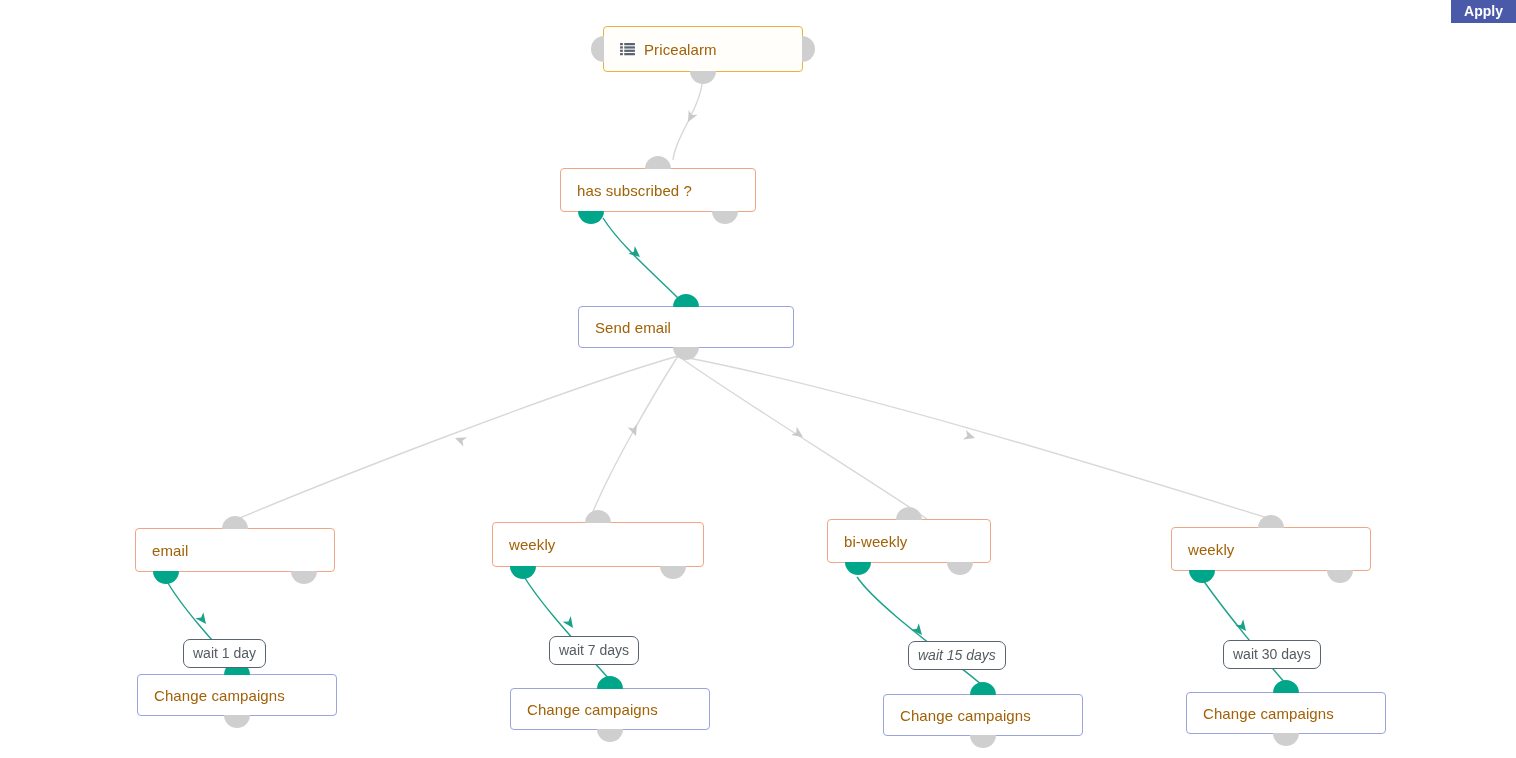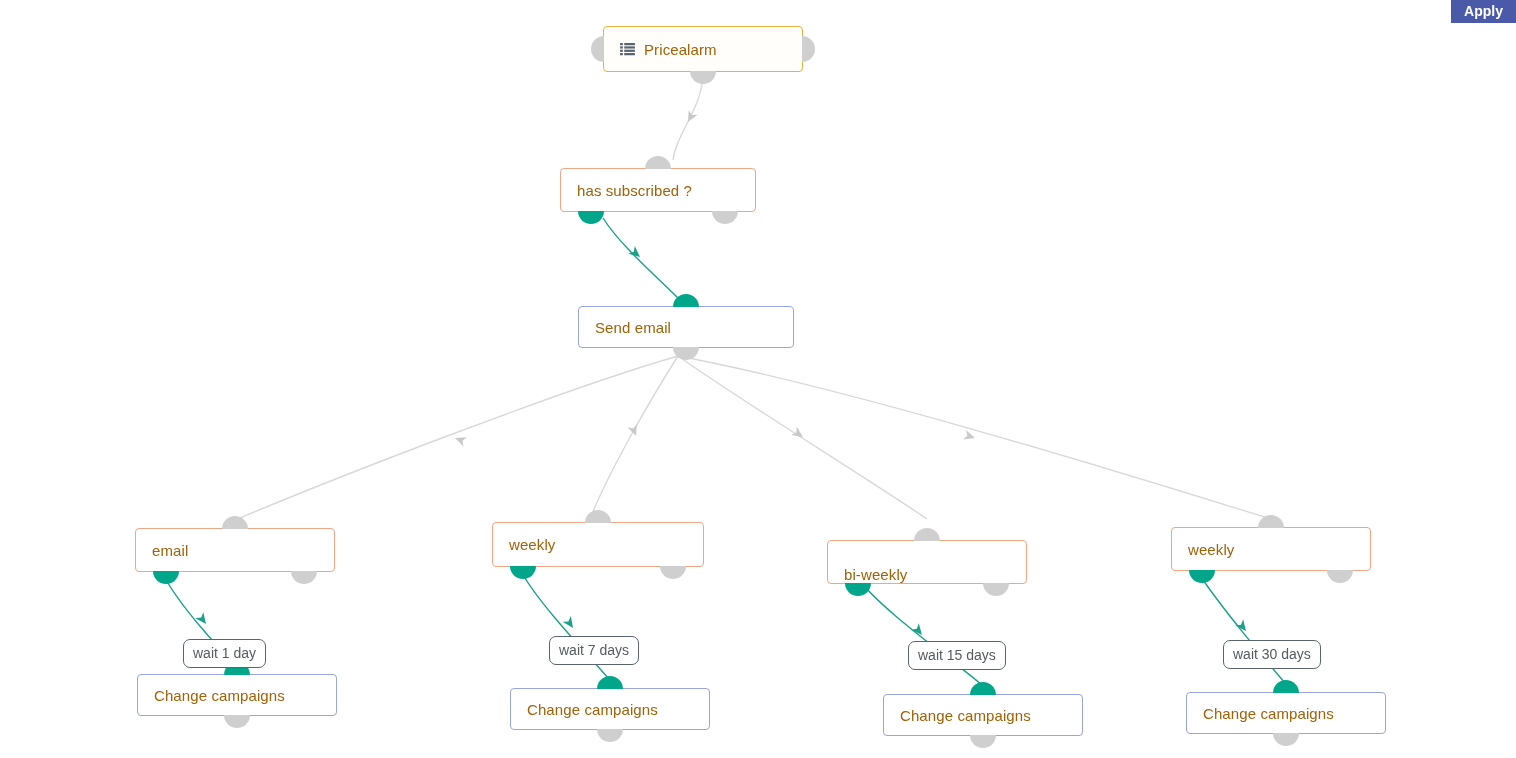--- a/index.html
+++ b/index.html
@@ -215,21 +215,21 @@
         <div class="port top grey" style="left: calc(50% - 13px);"></div>
         <div class="port bottom teal" style="left: 17px;"></div>
         <div class="port bottom grey" style="left: calc(100% - 43px);"></div>
       </div>
       <div class="node condition" id="condition-weekly" style="left: 492px; top: 522px; width: 212px; height: 45px;">
         <span class="node-label">weekly</span>
         <div class="port top grey" style="left: calc(50% - 13px);"></div>
         <div class="port bottom teal" style="left: 17px;"></div>
         <div class="port bottom grey" style="left: calc(100% - 43px);"></div>
       </div>
-      <div class="node condition" id="condition-bi-weekly" style="left: 827px; top: 540px; width: 200px; height: 44px; align-items: flex-end;">
+      <div class="node condition" id="condition-bi-weekly" style="left: 827px; top: 519px; width: 164px; height: 44px;">
         <span class="node-label">bi-weekly</span>
         <div class="port top grey" style="left: calc(50% - 13px);"></div>
         <div class="port bottom teal" style="left: 17px;"></div>
         <div class="port bottom grey" style="left: calc(100% - 43px);"></div>
       </div>
       <div class="node condition" id="condition-monthly" style="left: 1171px; top: 527px; width: 200px; height: 44px;">
         <span class="node-label">weekly</span>
         <div class="port top grey" style="left: calc(50% - 13px);"></div>
         <div class="port bottom teal" style="left: 17px;"></div>
         <div class="port bottom grey" style="left: calc(100% - 43px);"></div>
@@ -252,18 +252,18 @@
       <div class="node action" id="action-change-campaigns-4" style="left: 1186px; top: 692px; width: 200px; height: 42px;">
         <span class="node-label">Change campaigns</span>
         <div class="port top teal" style="left: calc(50% - 13px);"></div>
         <div class="port bottom grey" style="left: calc(50% - 13px);"></div>
       </div>
     </div>
 
   <div id="badge-layer">
       <div class="wait-badge" id="wait-1-day" style="left: 183px; top: 639px;">wait 1 day</div>
       <div class="wait-badge" id="wait-7-days" style="left: 549px; top: 636px;">wait 7 days</div>
-      <div class="wait-badge" id="wait-15-days" style="left: 908px; top: 641px;">wait 15 days</div>
+      <div class="wait-badge" id="wait-15-days" style="left: 908px; top: 641px; font-style: italic;">wait 15 days</div>
       <div class="wait-badge" id="wait-30-days" style="left: 1223px; top: 640px;">wait 30 days</div>
     </div>
 
   <button class="apply-button">Apply</button>
 </div>
 
 </body></html>

